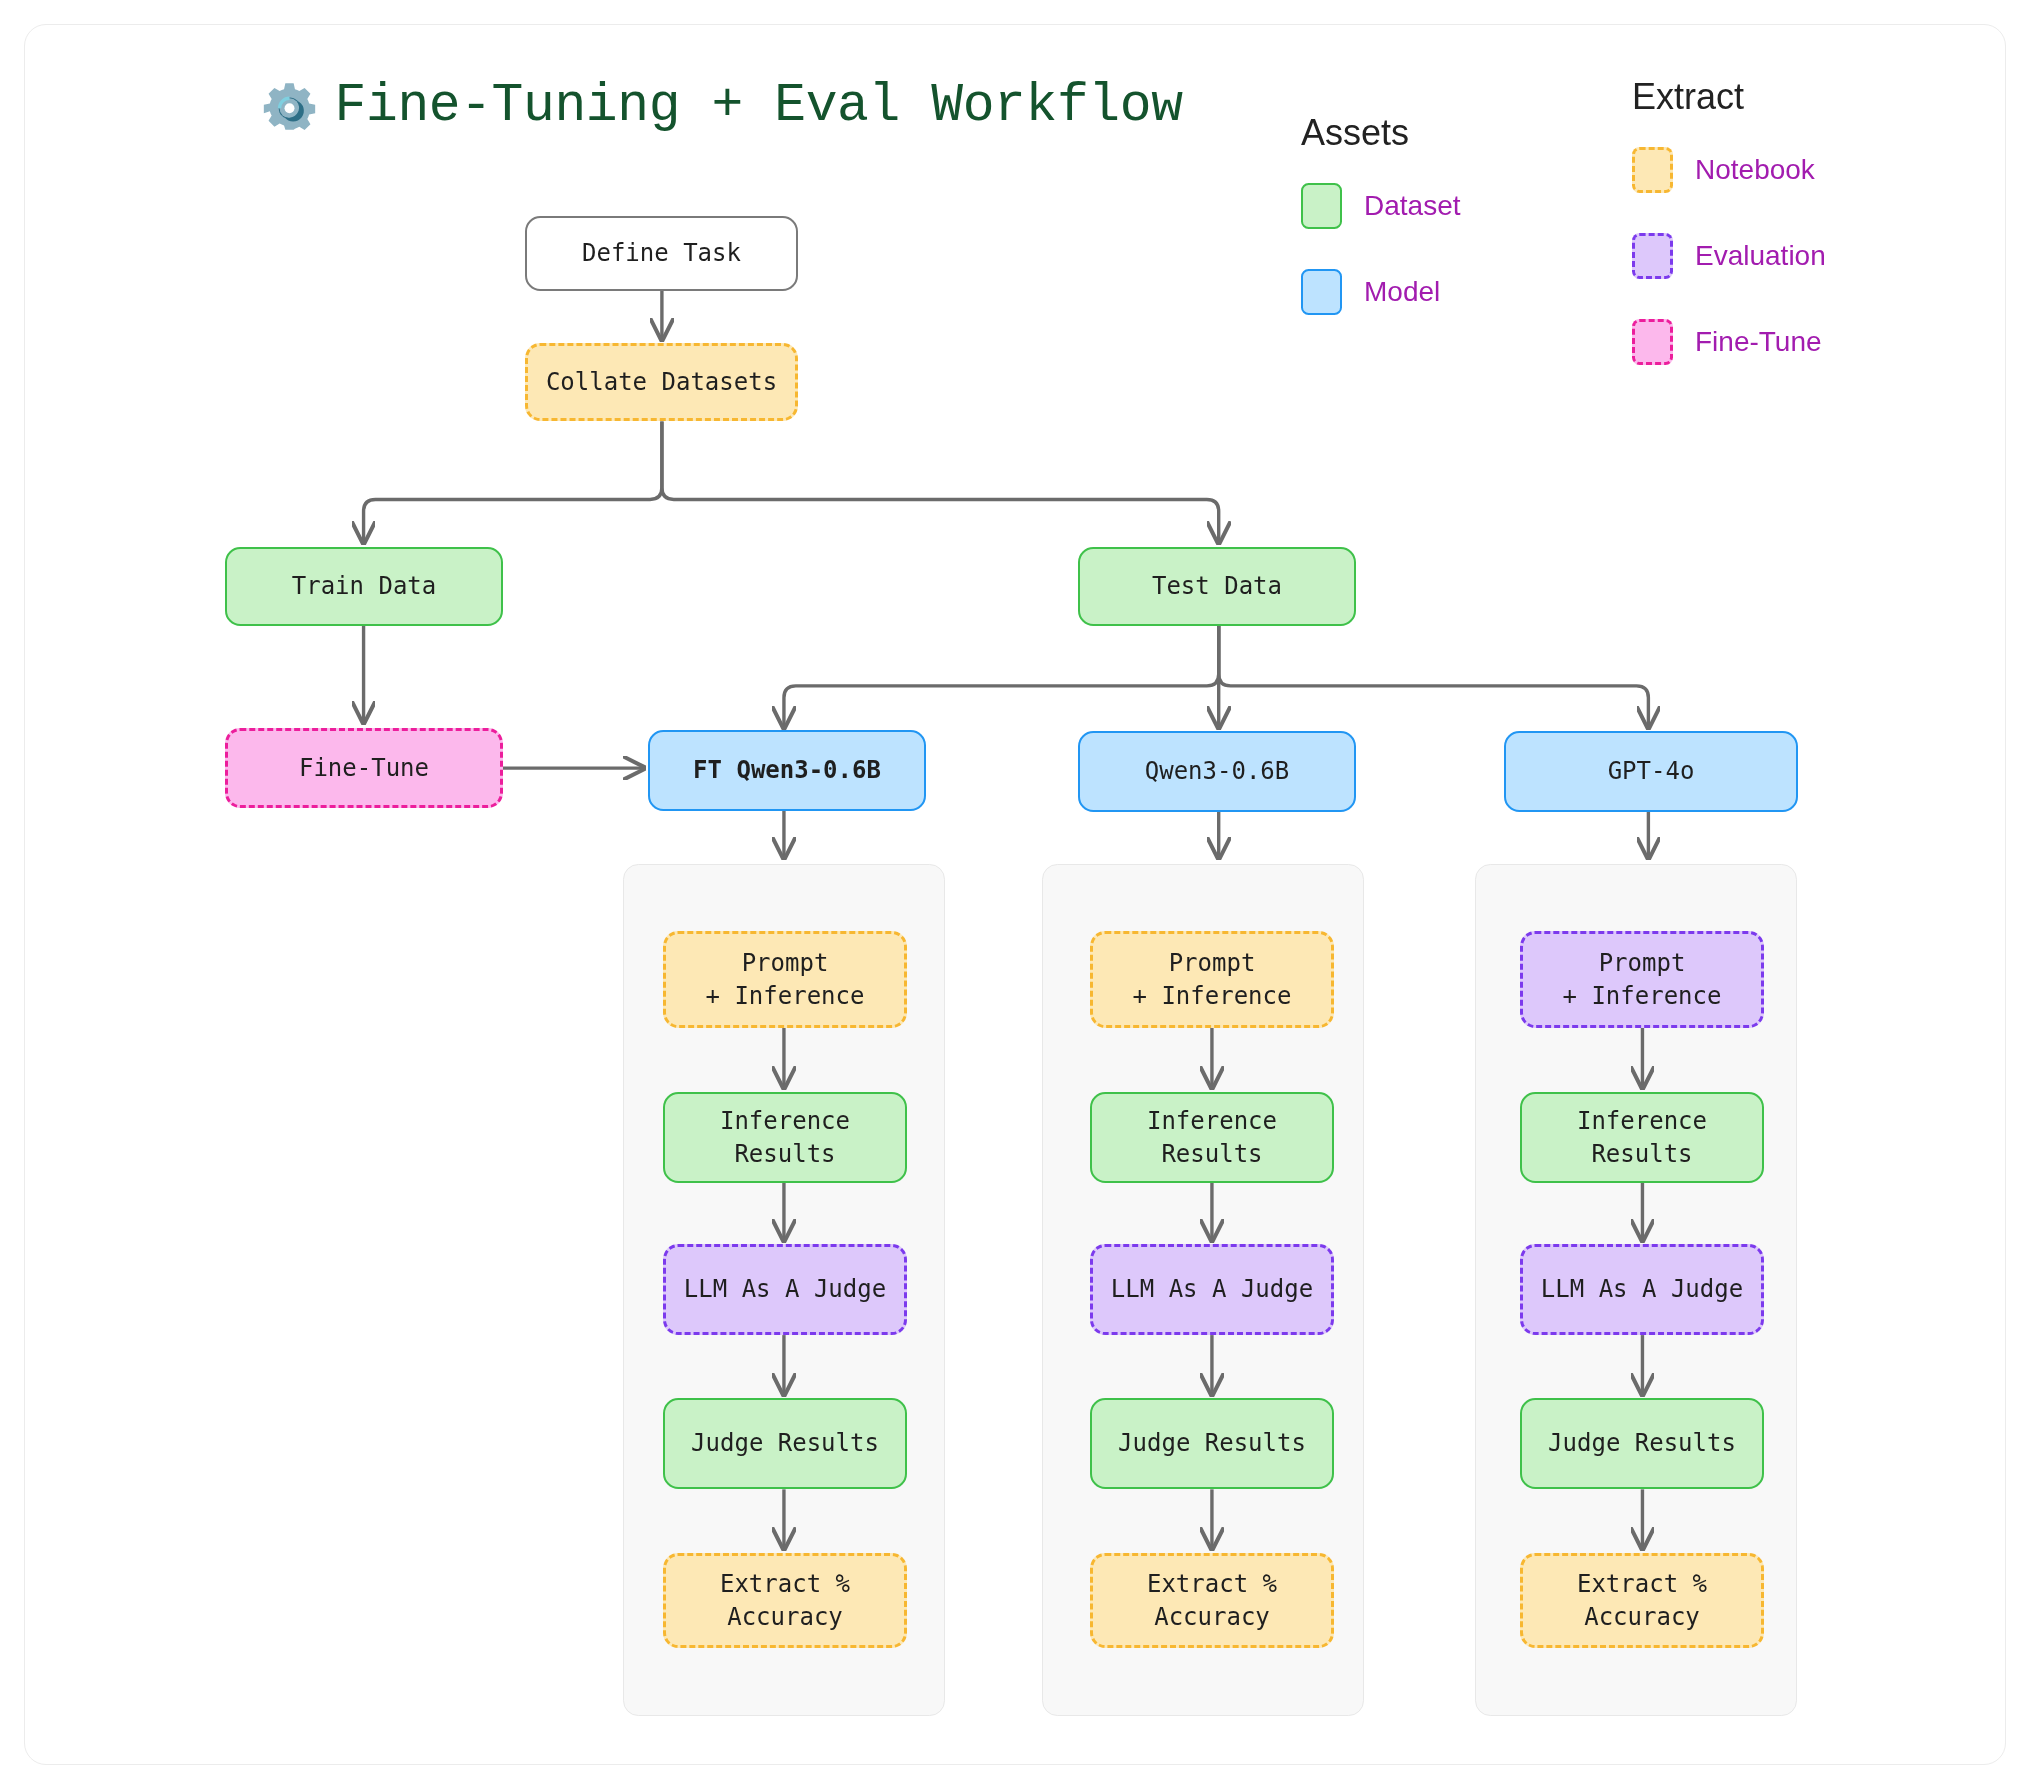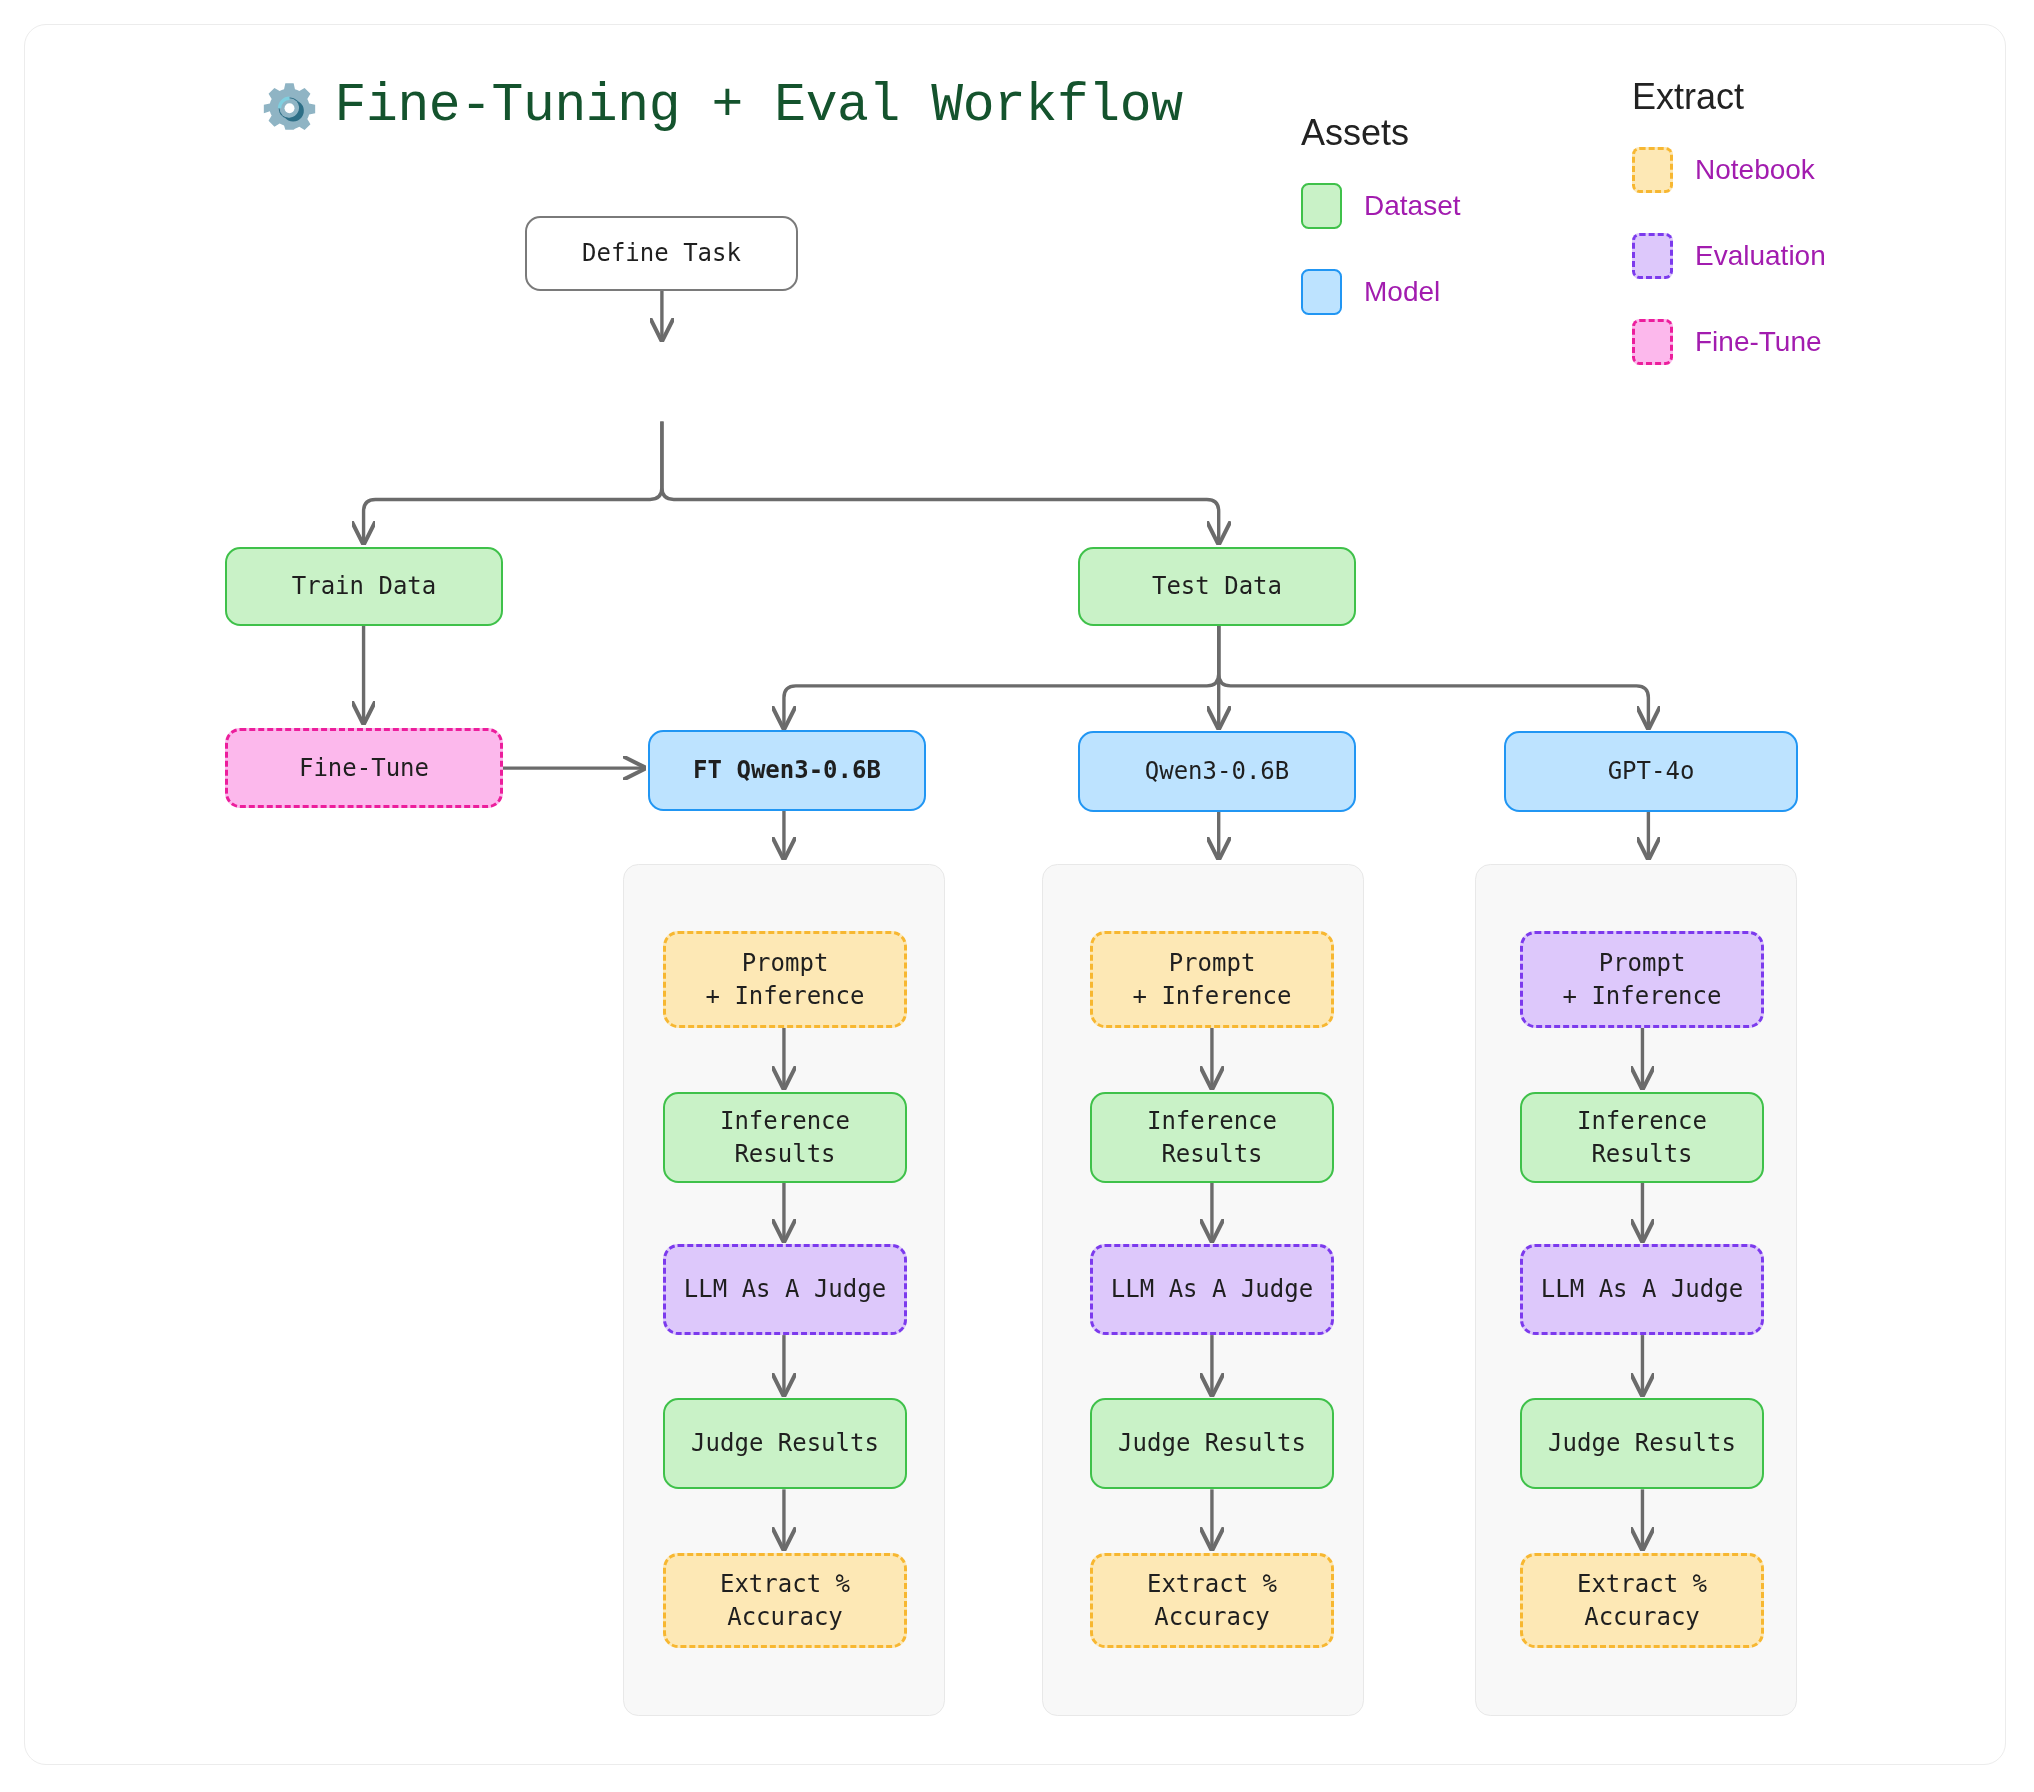--- a/index.html
+++ b/index.html
@@ -197,20 +197,21 @@
 
       <path d="M 1938 1212 L 1938 1283"></path>
       <path d="M 1938 1395 L 1938 1463"></path>
       <path d="M 1938 1575 L 1938 1645"></path>
       <path d="M 1938 1757 L 1938 1827"></path>
     </g>
   </svg>
 
   <div class="node t-plain" style="left:525px; top:216px; width:273px; height:75px;">Define Task</div>
 
+  <div class="node t-notebook" style="left:525px; top:343px; width:273px; height:78px;">Collate Datasets</div>
 
   <div class="node t-dataset" style="left:225px; top:547px; width:278px; height:79px;">Train Data</div>
 
   <div class="node t-dataset" style="left:1078px; top:547px; width:278px; height:79px;">Test Data</div>
 
   <div class="node t-finetune" style="left:225px; top:728px; width:278px; height:80px;">Fine-Tune</div>
 
   <div class="node t-model" style="left:648px; top:730px; width:278px; height:81px;font-weight:bold;">FT Qwen3-0.6B</div>
 
   <div class="node t-model" style="left:1078px; top:731px; width:278px; height:81px;">Qwen3-0.6B</div>

